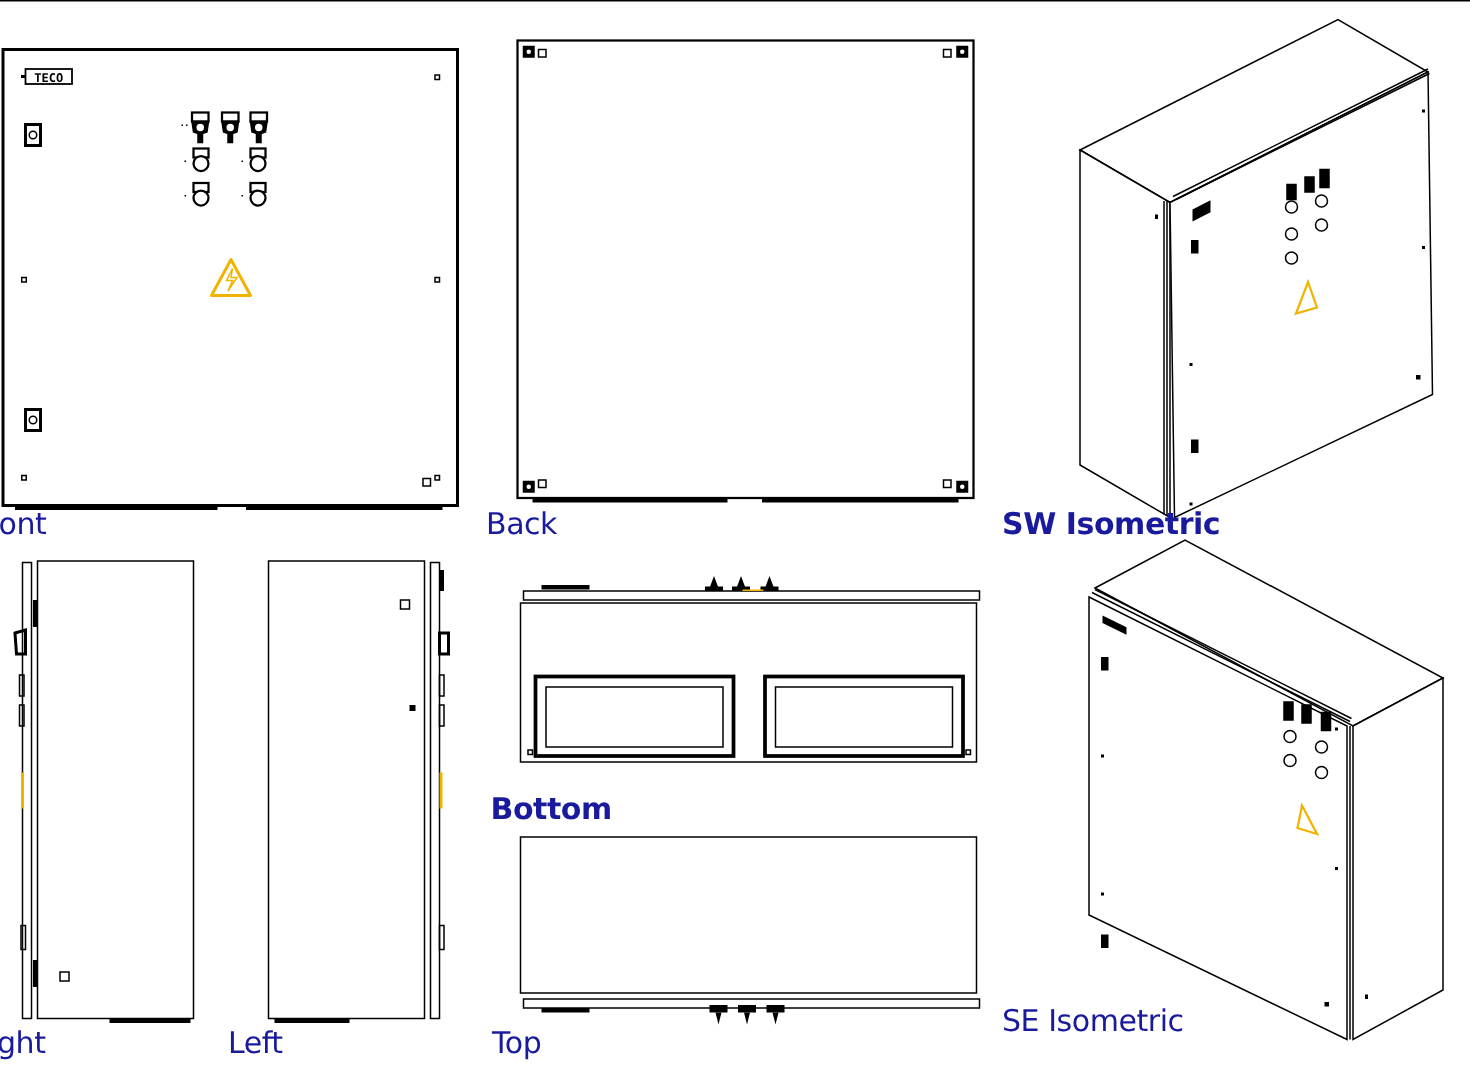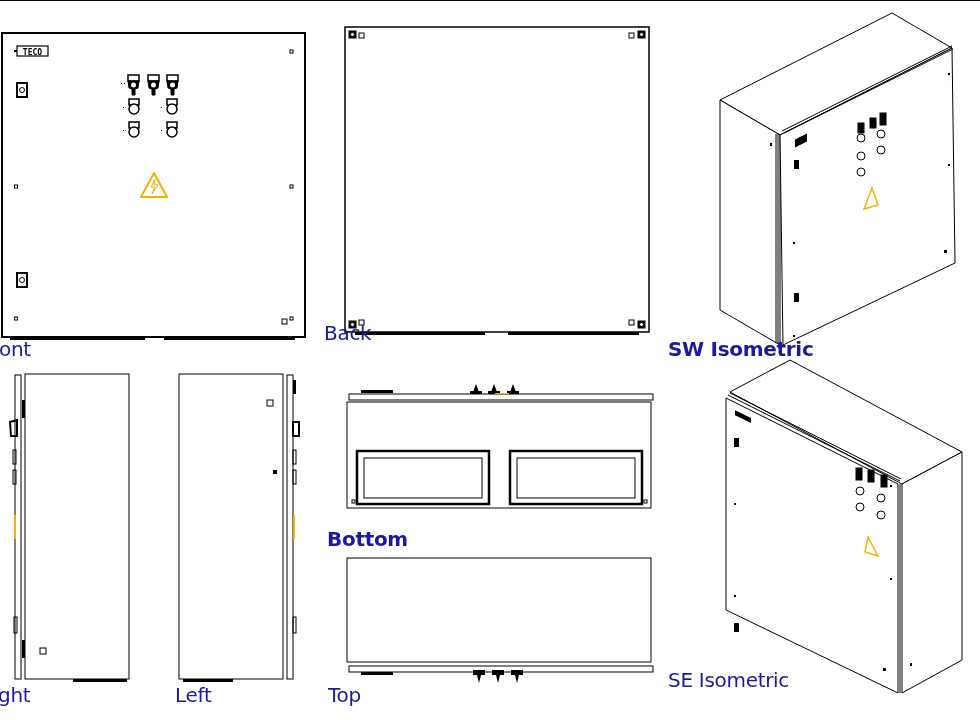--- a/index.html
+++ b/index.html
@@ -111,21 +111,21 @@
       <rect x="289" y="8" width="5" height="5" fill="#fff"></rect>
       <rect x="9" y="296" width="7" height="7" fill="#000"></rect>
         <circle cx="12.5" cy="299.5" r="2" fill="#fff"></circle>
       <rect x="19" y="295" width="5" height="5" fill="#fff"></rect>
       <rect x="298" y="296" width="7" height="7" fill="#000"></rect>
         <circle cx="301.5" cy="299.5" r="2" fill="#fff"></circle>
       <rect x="289" y="295" width="5" height="5" fill="#fff"></rect>
     </g>
   </svg>
 </div>
-<div class="view-label" style="left:324px;top:321px;">Back</div>
+<div class="view-label" style="left:324px;top:337px;">Back</div>
 
 <div class="view" style="left:700px;top:10px;width:280px;height:335px;">
   <svg width="280" height="335">
     <g fill="#fff" stroke="#000" stroke-width="1">
       <path d="M20,90 L192,3 L252,38 L80,125 Z"></path>
       <path d="M20,90 L80,125 L80,335 L20,300 Z"></path>
       <path d="M80,125 L252,38 L255,253 L83,335 Z"></path>
       <path d="M82,121 L252,36"></path>
         <path d="M84,123 L253,39"></path>
       <path d="M76,124 L76,333"></path>
@@ -182,21 +182,21 @@
     <rect x="92" y="30" width="6" height="6" fill="#fff" stroke="#000"></rect>
     <rect x="118" y="10" width="3" height="14" fill="#000"></rect>
     <path d="M118,52 L124,52 L124,66 L118,66 Z" fill="none" stroke="#000" stroke-width="2"></path>
     <rect x="118" y="80" width="3" height="14" fill="none" stroke="#000"></rect>
     <rect x="118" y="100" width="3" height="14" fill="none" stroke="#000"></rect>
     <rect x="118" y="145" width="2" height="24" fill="#f0b400"></rect>
     <rect x="118" y="247" width="3" height="16" fill="none" stroke="#000"></rect>
     <rect x="98" y="100" width="4" height="4" fill="#000"></rect>
   </svg>
 </div>
-<div class="view-label" style="left:152px;top:683px;margin-left:23px;">Left</div>
+<div class="view-label" style="left:152px;top:683px;">Left</div>
 
 <div class="view" style="left:340px;top:378px;width:320px;height:140px;">
   <svg width="320" height="140">
     <rect x="9" y="16" width="304" height="6" fill="#fff" stroke="#000"></rect>
     <rect x="21" y="12" width="32" height="3" fill="#000"></rect>
     <rect x="7" y="24" width="304" height="106" fill="#fff" stroke="#000"></rect>
     <g fill="#000">
       <path d="M133,14 L136,6 L139,14 Z"></path>
         <rect x="130" y="13" width="12" height="3"></rect>
       <path d="M151,14 L154,6 L157,14 Z"></path>

